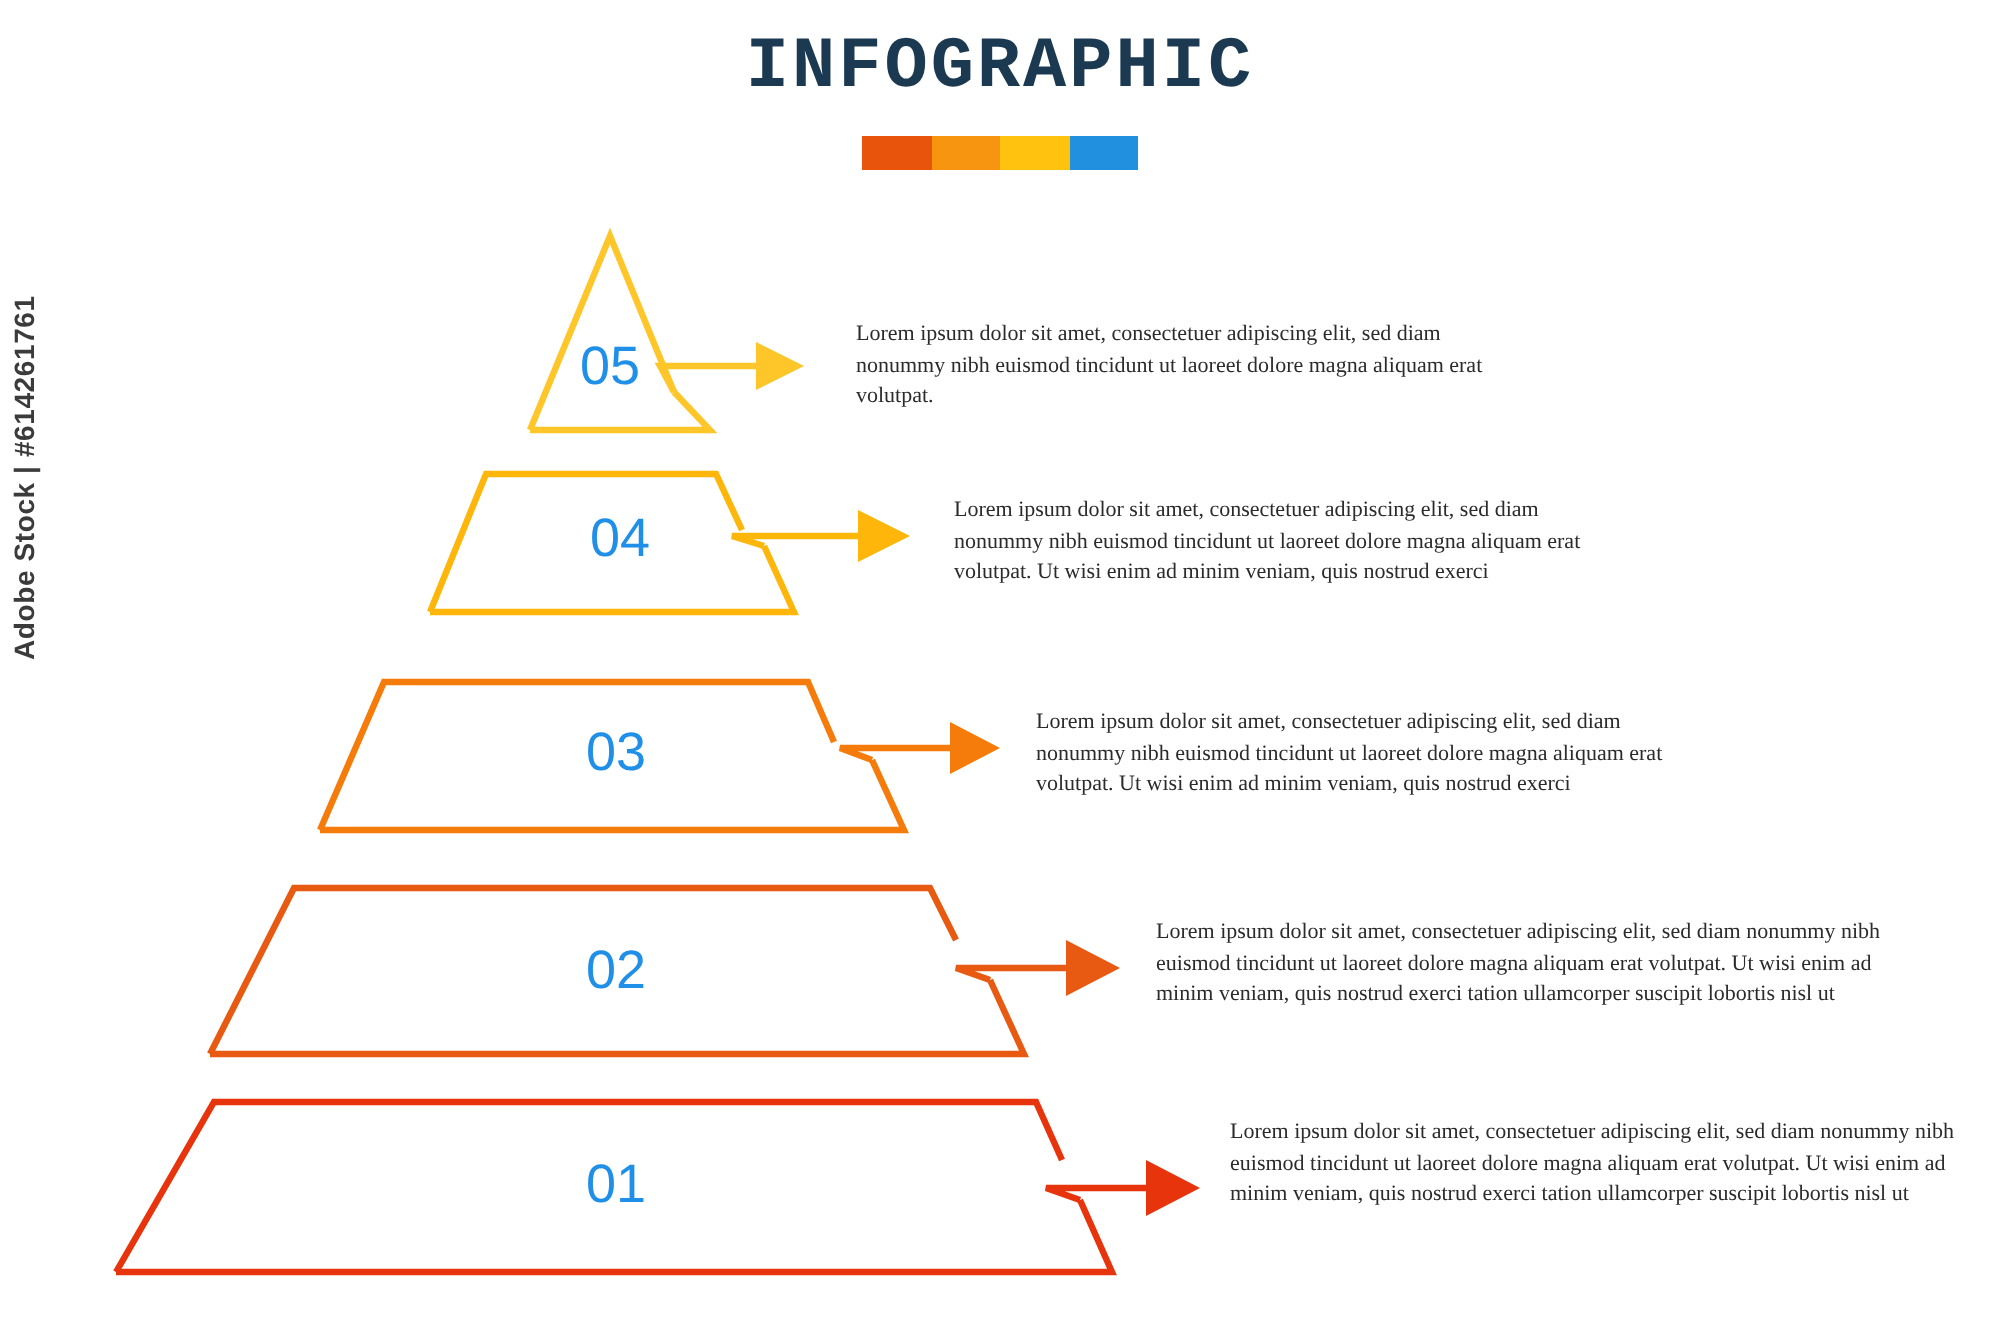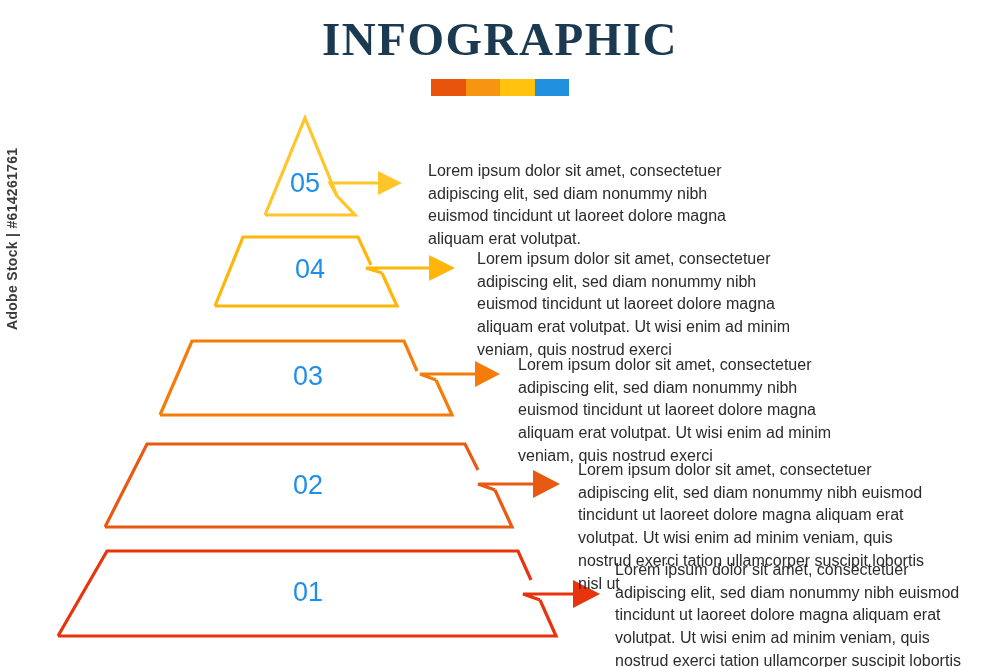--- a/index.html
+++ b/index.html
@@ -28,22 +28,22 @@
     position: absolute;
     left: 0;
     top: 0;
     width: 1000px;
     text-align: center;
     pointer-events: none;
   }
   .title {
     margin: 0;
     padding-top: 16px;
-    font-family: Liberation Serif, serif;
-    font-size: 47px;
+    font-family: Liberation Mono, monospace;
+    font-size: 36px;
     font-weight: bold;
     letter-spacing: 1.5px;
     color: #1b3a52;
     line-height: 1.0;
   }
   .swatch-bar {
     margin: 16px auto 0 auto;
     width: 138px;
     height: 17px;
     display: flex;
@@ -63,22 +63,22 @@
     font-family: "Liberation Sans", sans-serif;
     font-size: 27px;
     fill: #1f8fe8;
     text-anchor: middle;
     dominant-baseline: middle;
   }
 
   
   .desc {
     position: absolute;
-    font-family: Liberation Sans, sans-serif;
-    font-size: 16px;
+    font-family: Liberation Serif, serif;
+    font-size: 11px;
     line-height: 1.42;
     color: #2b2b2b;
     white-space: pre-line;
   }
   #desc-05 { left: 428px; top: 160px; width: 315px; }
   #desc-04 { left: 477px; top: 248px; width: 330px; }
   #desc-03 { left: 518px; top: 354px; width: 330px; }
   #desc-02 { left: 578px; top: 459px; width: 368px; }
   #desc-01 { left: 615px; top: 559px; width: 368px; }
 

